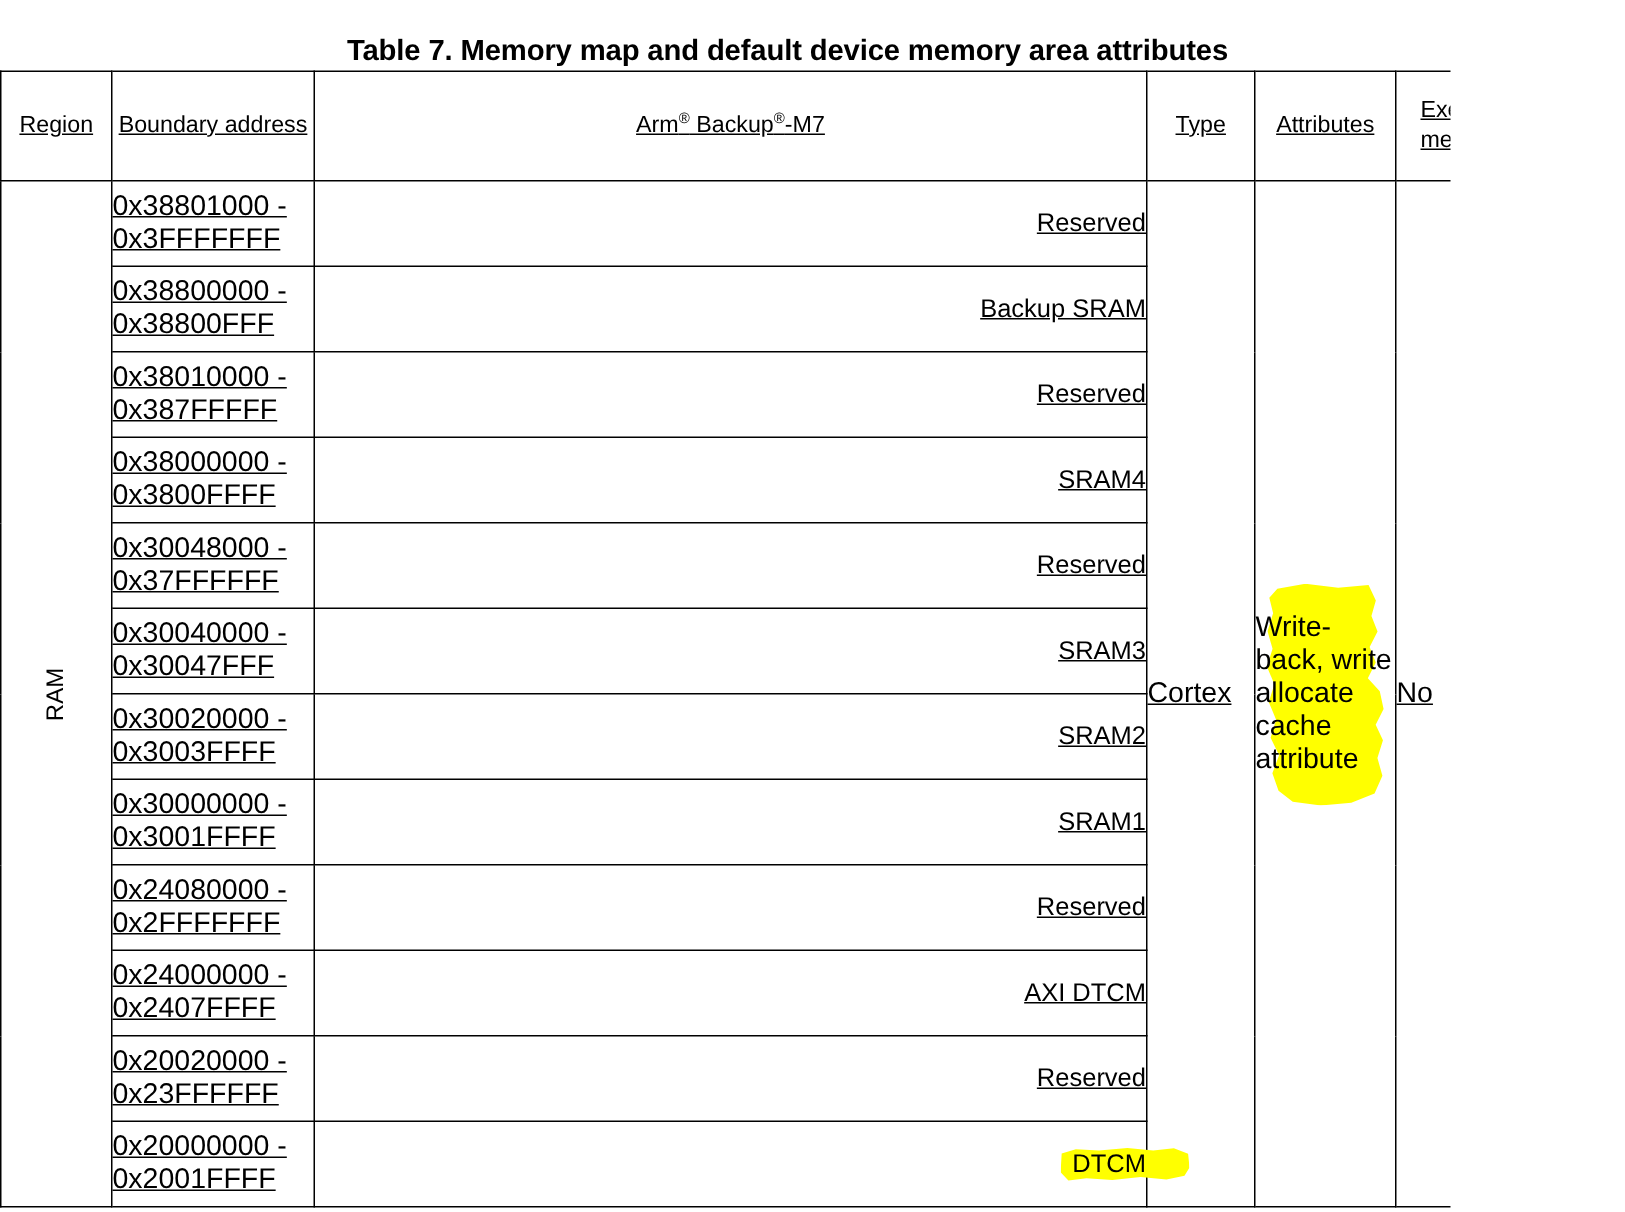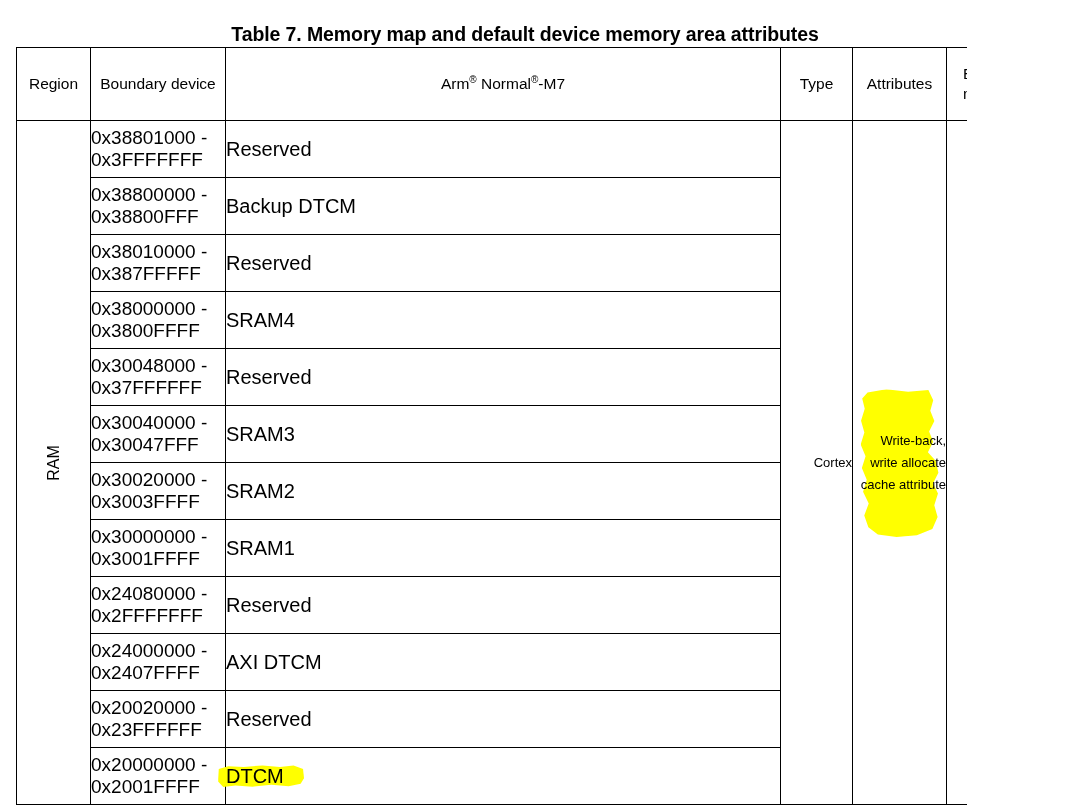--- a/index.html
+++ b/index.html
@@ -35,25 +35,26 @@
     font-size: 19.5px;
     font-weight: bold;
     letter-spacing: -0.1px;
     line-height: 24px;
     white-space: nowrap;
   }
 
   
   #memory-map-table {
     position: absolute;
-    left: 16px;
+    left: 0;
     top: 47px;
     width: 1019px;
     border-collapse: collapse;
     table-layout: fixed;
+    text-decoration: underline;
   }
   #memory-map-table td,
   #memory-map-table th {
     border: 1px solid #000000;
     padding: 0;
     vertical-align: middle;
     font-weight: normal;
   }
 
   
@@ -96,28 +97,28 @@
 
   td.cell-boundary {
     text-align: left;
     font-size: 19px;
     line-height: 22px;
     padding: 0 6px;
   }
   td.cell-boundary .addr-line { display: block; white-space: nowrap; }
 
   td.cell-core {
-    text-align: left;
-    font-size: 20px;
+    text-align: right;
+    font-size: 17px;
   }
   td.cell-type,
   td.cell-attr,
   td.cell-xn {
-    text-align: right;
-    font-size: 13px;
+    text-align: left;
+    font-size: 19px;
     line-height: 22px;
   }
 
   
   .hl-wrap {
     position: relative;
     display: inline-block;
   }
 
   
@@ -181,23 +182,23 @@
       <col class="c-boundary">
       <col class="c-core">
       <col class="c-type">
       <col class="c-attr">
       <col class="c-xn">
     </colgroup>
 
     <thead>
       <tr>
         <th>Region</th>
-        <th>Boundary device</th>
+        <th>Boundary address</th>
         <th class="hdr-core">
-          <span>Arm</span><sup>®</sup><span> Normal</span><sup>®</sup><span>-M7</span>
+          <span>Arm</span><sup>®</sup><span> Backup</span><sup>®</sup><span>-M7</span>
         </th>
         <th>Type</th>
         <th>Attributes</th>
         <th>Execute memory</th>
       </tr>
     </thead>
 
     <tbody id="table-body">
         <tr>
           <td class="cell-region" rowspan="12"><span class="region-label">RAM</span></td>
@@ -208,21 +209,21 @@
           <td class="cell-core"><span>Reserved</span></td>
           <td class="cell-type" rowspan="12"><span>Cortex</span></td>
           <td class="cell-attr" rowspan="12"><span class="hl-wrap"><span class="hl-attr-blob"></span><span class="hl-attr-text">Write-back, write allocate cache attribute</span></span></td>
           <td class="cell-xn" rowspan="12"><span>No</span></td>
         </tr>
         <tr>
           <td class="cell-boundary">
             <span class="addr-line">0x38800000 -</span>
             <span class="addr-line">0x38800FFF</span>
           </td>
-          <td class="cell-core"><span>Backup DTCM</span></td>
+          <td class="cell-core"><span>Backup SRAM</span></td>
         </tr>
         <tr>
           <td class="cell-boundary">
             <span class="addr-line">0x38010000 -</span>
             <span class="addr-line">0x387FFFFF</span>
           </td>
           <td class="cell-core"><span>Reserved</span></td>
         </tr>
         <tr>
           <td class="cell-boundary">

